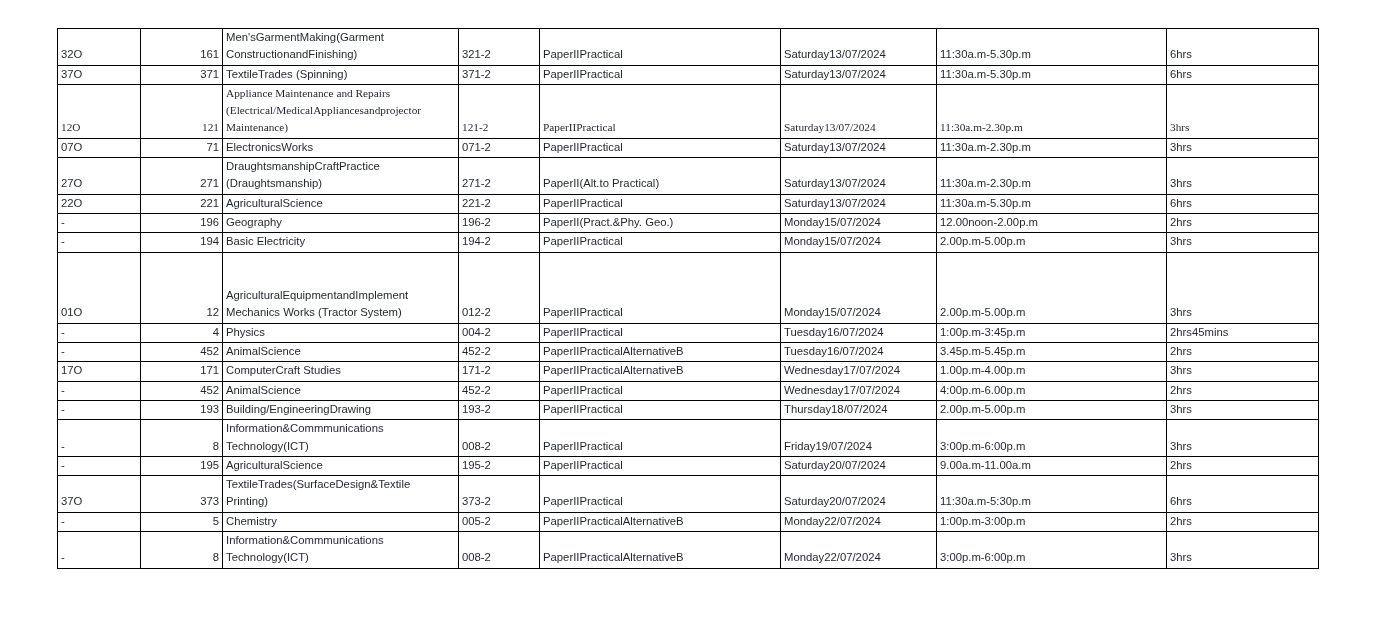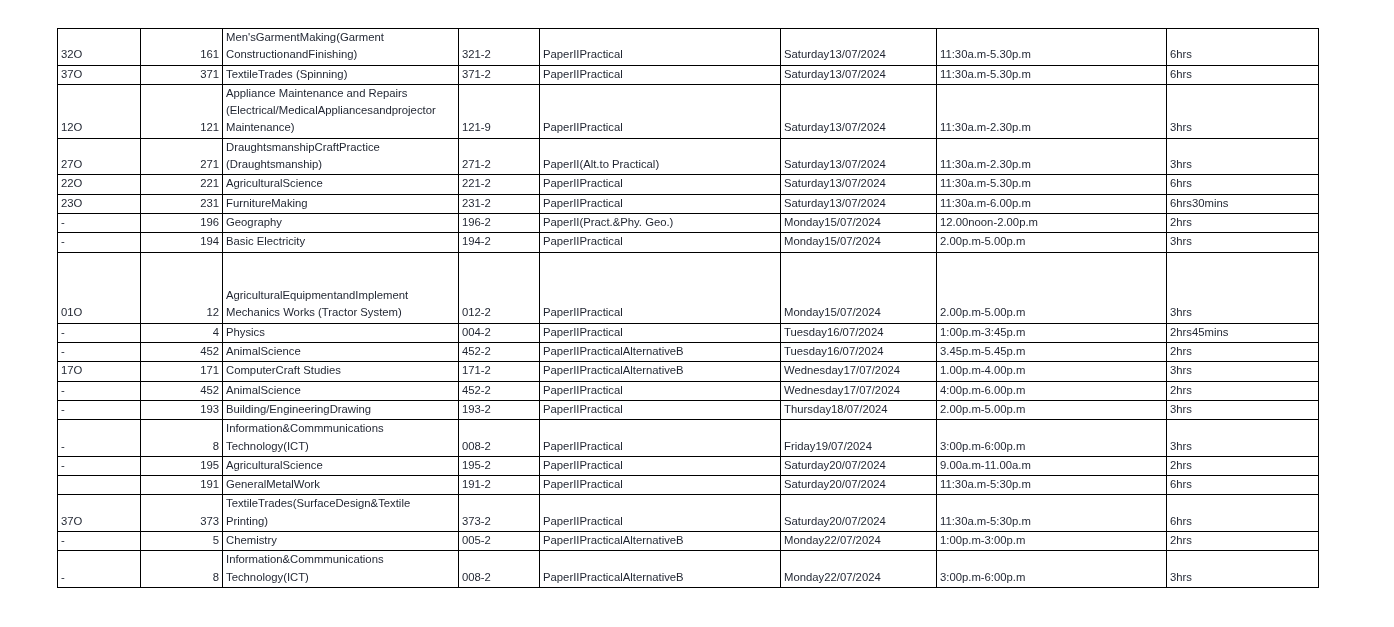--- a/index.html
+++ b/index.html
@@ -49,21 +49,21 @@
   col.c-date      { width: 156px; }
   col.c-time      { width: 230px; }
   col.c-duration  { width: 152px; }
 
   td.num { text-align: right; }
   td.left { text-align: left; }
 
   
   tr.r1 td { height: 17px; }
   tr.r2 td { height: 34px; margin-top: 20px; }
-  tr.r3 td { height: 51px; }
+  tr.r3 td { height: 51px; font-family: Liberation Serif, serif; }
   tr.r4 td { height: 69px; }
 </style>
 </head>
 <body>
 
 <div id="timetable-wrap">
   <table class="timetable">
     <colgroup>
       <col class="c-trade">
       <col class="c-subjcode">
@@ -95,21 +95,31 @@
           <td class="left">Saturday13/07/2024</td>
           <td class="left">11:30a.m-5.30p.m</td>
           <td class="left">6hrs</td>
         </tr>
         <tr class="r3">
           <td class="left">12O</td>
           <td class="num">121</td>
           <td class="left">Appliance Maintenance and Repairs
 (Electrical/MedicalAppliancesandprojector
 Maintenance)</td>
-          <td class="left">121-9</td>
+          <td class="left">121-2</td>
+          <td class="left">PaperIIPractical</td>
+          <td class="left">Saturday13/07/2024</td>
+          <td class="left">11:30a.m-2.30p.m</td>
+          <td class="left">3hrs</td>
+        </tr>
+        <tr class="r1">
+          <td class="left">07O</td>
+          <td class="num">71</td>
+          <td class="left">ElectronicsWorks</td>
+          <td class="left">071-2</td>
           <td class="left">PaperIIPractical</td>
           <td class="left">Saturday13/07/2024</td>
           <td class="left">11:30a.m-2.30p.m</td>
           <td class="left">3hrs</td>
         </tr>
         <tr class="r2">
           <td class="left">27O</td>
           <td class="num">271</td>
           <td class="left">DraughtsmanshipCraftPractice
 (Draughtsmanship)</td>
@@ -123,30 +133,20 @@
           <td class="left">22O</td>
           <td class="num">221</td>
           <td class="left">AgriculturalScience</td>
           <td class="left">221-2</td>
           <td class="left">PaperIIPractical</td>
           <td class="left">Saturday13/07/2024</td>
           <td class="left">11:30a.m-5.30p.m</td>
           <td class="left">6hrs</td>
         </tr>
         <tr class="r1">
-          <td class="left">23O</td>
-          <td class="num">231</td>
-          <td class="left">FurnitureMaking</td>
-          <td class="left">231-2</td>
-          <td class="left">PaperIIPractical</td>
-          <td class="left">Saturday13/07/2024</td>
-          <td class="left">11:30a.m-6.00p.m</td>
-          <td class="left">6hrs30mins</td>
-        </tr>
-        <tr class="r1">
           <td class="left">-</td>
           <td class="num">196</td>
           <td class="left">Geography</td>
           <td class="left">196-2</td>
           <td class="left">PaperII(Pract.&amp;Phy. Geo.)</td>
           <td class="left">Monday15/07/2024</td>
           <td class="left">12.00noon-2.00p.m</td>
           <td class="left">2hrs</td>
         </tr>
         <tr class="r1">
@@ -236,30 +236,20 @@
         <tr class="r1">
           <td class="left">-</td>
           <td class="num">195</td>
           <td class="left">AgriculturalScience</td>
           <td class="left">195-2</td>
           <td class="left">PaperIIPractical</td>
           <td class="left">Saturday20/07/2024</td>
           <td class="left">9.00a.m-11.00a.m</td>
           <td class="left">2hrs</td>
         </tr>
-        <tr class="r1">
-          <td class="left"></td>
-          <td class="num">191</td>
-          <td class="left">GeneralMetalWork</td>
-          <td class="left">191-2</td>
-          <td class="left">PaperIIPractical</td>
-          <td class="left">Saturday20/07/2024</td>
-          <td class="left">11:30a.m-5:30p.m</td>
-          <td class="left">6hrs</td>
-        </tr>
         <tr class="r2">
           <td class="left">37O</td>
           <td class="num">373</td>
           <td class="left">TextileTrades(SurfaceDesign&amp;Textile
 Printing)</td>
           <td class="left">373-2</td>
           <td class="left">PaperIIPractical</td>
           <td class="left">Saturday20/07/2024</td>
           <td class="left">11:30a.m-5:30p.m</td>
           <td class="left">6hrs</td>

